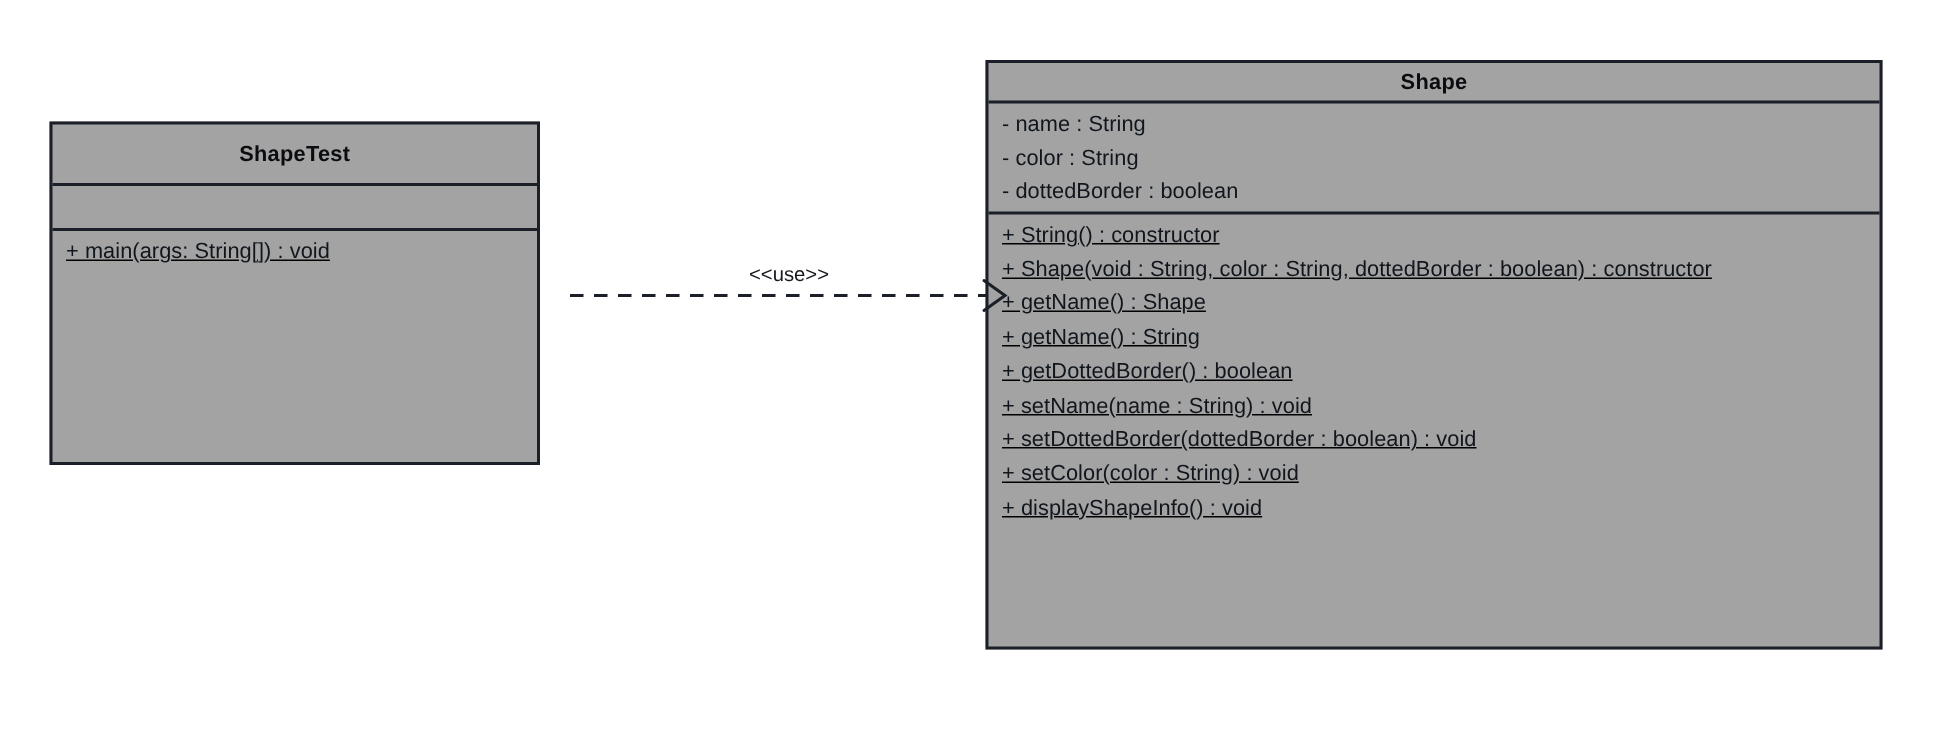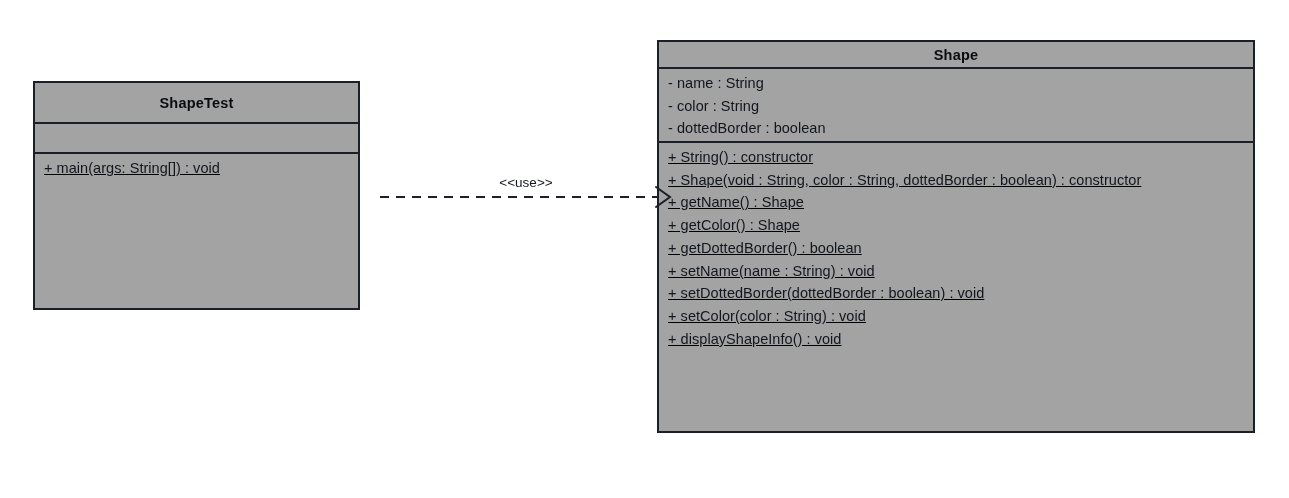--- a/index.html
+++ b/index.html
@@ -121,21 +121,21 @@
     <div class="uml-title">Shape</div>
     <div class="uml-compartment attrs">
       <div class="uml-member">- name : String</div>
       <div class="uml-member">- color : String</div>
       <div class="uml-member">- dottedBorder : boolean</div>
     </div>
     <div class="uml-compartment last">
       <div class="uml-member">+ String() : constructor</div>
       <div class="uml-member">+ Shape(void : String, color : String, dottedBorder : boolean) : constructor</div>
       <div class="uml-member">+ getName() : Shape</div>
-      <div class="uml-member">+ getColor() : Shape</div>
+      <div class="uml-member">+ getName() : String</div>
       <div class="uml-member">+ getDottedBorder() : boolean</div>
       <div class="uml-member">+ setName(name : String) : void</div>
       <div class="uml-member">+ setDottedBorder(dottedBorder : boolean) : void</div>
       <div class="uml-member">+ setColor(color : String) : void</div>
       <div class="uml-member">+ displayShapeInfo() : void</div>
     </div>
   </div>
 
   <div id="dependency-use">
     <svg width="292" height="56" viewBox="0 0 292 56">

